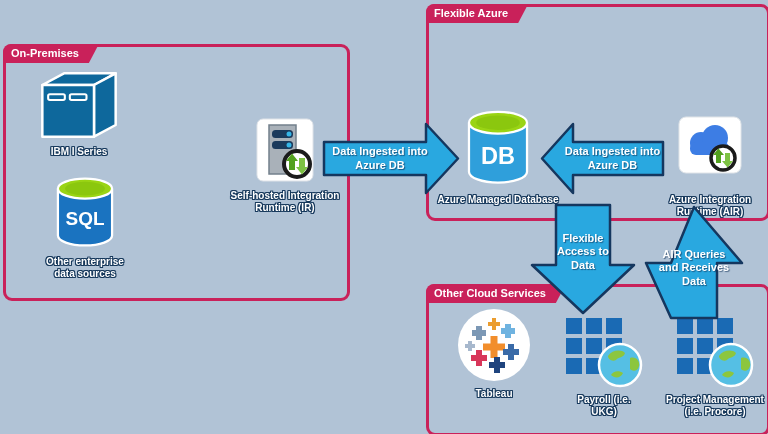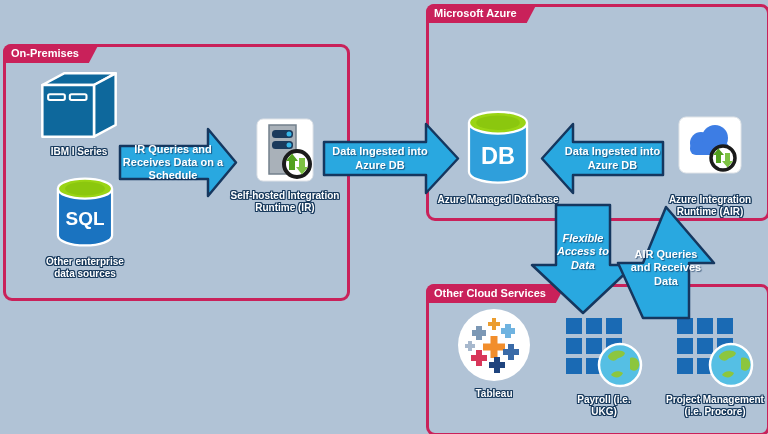--- a/index.html
+++ b/index.html
@@ -28,21 +28,21 @@
 </head>
 <body>
 
 <div class="canvas">
 
   <div class="group-box" style="left:3px;top:44px;width:341px;height:251px;">
     <div class="group-tab">On-Premises</div>
   </div>
 
   <div class="group-box" style="left:426px;top:4px;width:338px;height:211px;">
-    <div class="group-tab">Microsoft Azure</div>
+    <div class="group-tab">Flexible Azure</div>
   </div>
 
   <div class="group-box" style="left:426px;top:284px;width:338px;height:146px;">
     <div class="group-tab">Other Cloud Services</div>
   </div>
 
   <div class="node" style="left:20px;top:60px;width:118px;">
     <span>
       <svg width="84" height="80" viewBox="0 0 100 96">
         <polygon points="6,30 32,16 94,16 68,30" fill="#0e689c" stroke="#fff" stroke-width="3" stroke-linejoin="round"></polygon>
@@ -193,51 +193,45 @@
         </g>
         <circle cx="56" cy="49" r="21" fill="#55bfe4" stroke="#fff" stroke-width="2.5"></circle>
         <path d="M44,40 c4,-6 13,-7 17,-3 c-1,5 -7,4 -9,7 c-4,2 -8,-1 -8,-4 z" fill="#8cc63e"></path>
         <path d="M66,42 c6,-2 10,3 9,8 c-1,5 -6,6 -9,3 z" fill="#8cc63e"></path>
         <path d="M47,59 c2,-4 8,-5 12,-2 c-2,5 -8,6 -12,2 z" fill="#8cc63e"></path>
       </svg>
     </span>
     <div class="node-label">Project Management (i.e. Procore)</div>
   </div>
 
-  <div class="arrow" style="left:118px;top:127px;width:120px;height:71px;">
-    <svg width="120" height="71" viewBox="0 0 120 71">
-      <polygon points="2,19 90,19 90,2 118,35.5 90,69 90,52 2,52"></polygon>
-    </svg>
-    <div class="arrow-text" style="padding-right:10px;">IR Queries and Receives Data on a Schedule</div>
-  </div>
 
   <div class="arrow" style="left:322px;top:122px;width:138px;height:73px;">
     <svg width="138" height="73" viewBox="0 0 138 73">
       <polygon points="2,20 104,20 104,2 136,36.5 104,71 104,53 2,53"></polygon>
     </svg>
     <div class="arrow-text" style="padding-right:22px;">Data Ingested into Azure DB</div>
   </div>
 
   <div class="arrow" style="left:540px;top:122px;width:125px;height:73px;">
     <svg width="125" height="73" viewBox="0 0 125 73">
       <polygon points="123,20 33,20 33,2 2,36.5 33,71 33,53 123,53"></polygon>
     </svg>
     <div class="arrow-text" style="padding-left:20px;">Data Ingested into Azure DB</div>
   </div>
 
   <div class="arrow" style="left:530px;top:203px;width:106px;height:112px;">
     <svg width="106" height="112" viewBox="0 0 106 112">
       <polygon points="26,2 80,2 80,62 104,62 53,110 2,62 26,62"></polygon>
     </svg>
-    <div class="arrow-text" style="padding-bottom:14px;font-style:italic;">
+    <div class="arrow-text" style="padding-bottom:14px;">
         <span style="width:70px;">Flexible Access to Data</span>
       </div>
   </div>
 
-  <div class="arrow" style="left:616px;top:205px;width:100px;height:136px;">
+  <div class="arrow" style="left:644px;top:205px;width:100px;height:136px;">
     <svg width="100" height="115" viewBox="0 0 100 115">
       <polygon points="50,2 98,58 73,58 73,113 27,113 2,58 27,58"></polygon>
     </svg>
     <div class="arrow-text" style="padding-bottom:10px;">
         <span style="width:72px;">AIR Queries and Receives Data</span>
       </div>
   </div>
 
 </div>
 

